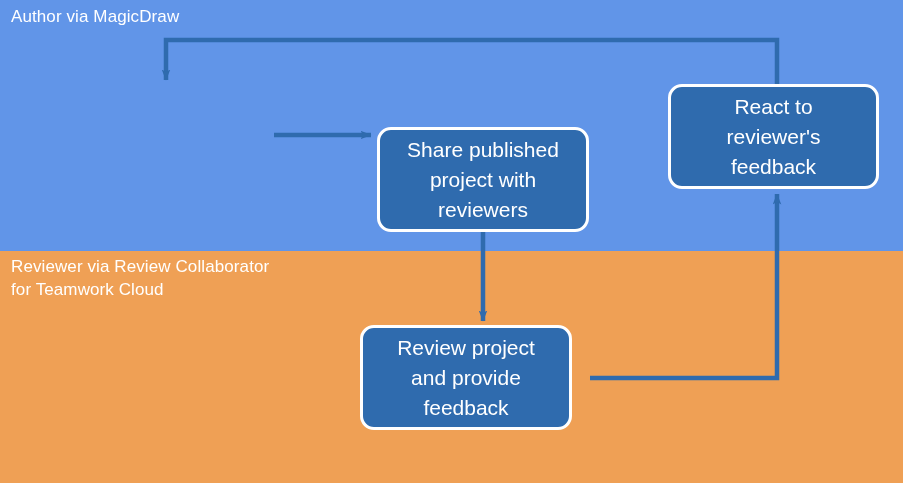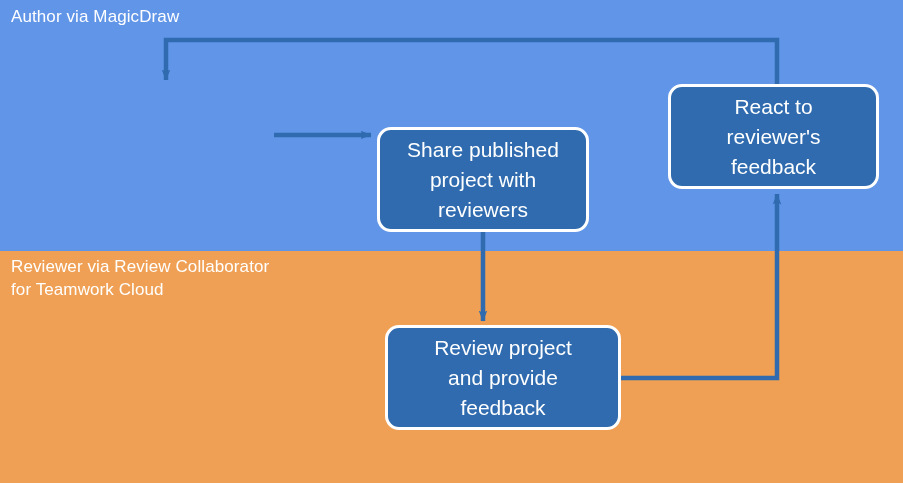--- a/index.html
+++ b/index.html
@@ -79,21 +79,21 @@
     font-size: 21px;
     line-height: 30px;
     font-family: "Liberation Sans", sans-serif;
     white-space: pre-line;
     padding: 2px 6px;
   }
 
   .node-publish   { left: 62px;  top: 84px;  width: 211px; height: 105px; }
   .node-share     { left: 377px; top: 84px;  width: 212px; height: 105px; margin-top: 43px; }
   .node-react     { left: 668px; top: 84px;  width: 211px; height: 105px; }
-  .node-review    { left: 385px; top: 325px; width: 236px; height: 105px; text-align: center; }
+  .node-review    { left: 360px; top: 325px; width: 212px; height: 105px; text-align: center; }
 </style>
 </head>
 <body>
 
 <div id="diagram-root">
 
   <div class="band band-author"></div>
   <div class="band band-reviewer"></div>
 
   <div class="band-label band-label-author">Author via MagicDraw</div>

